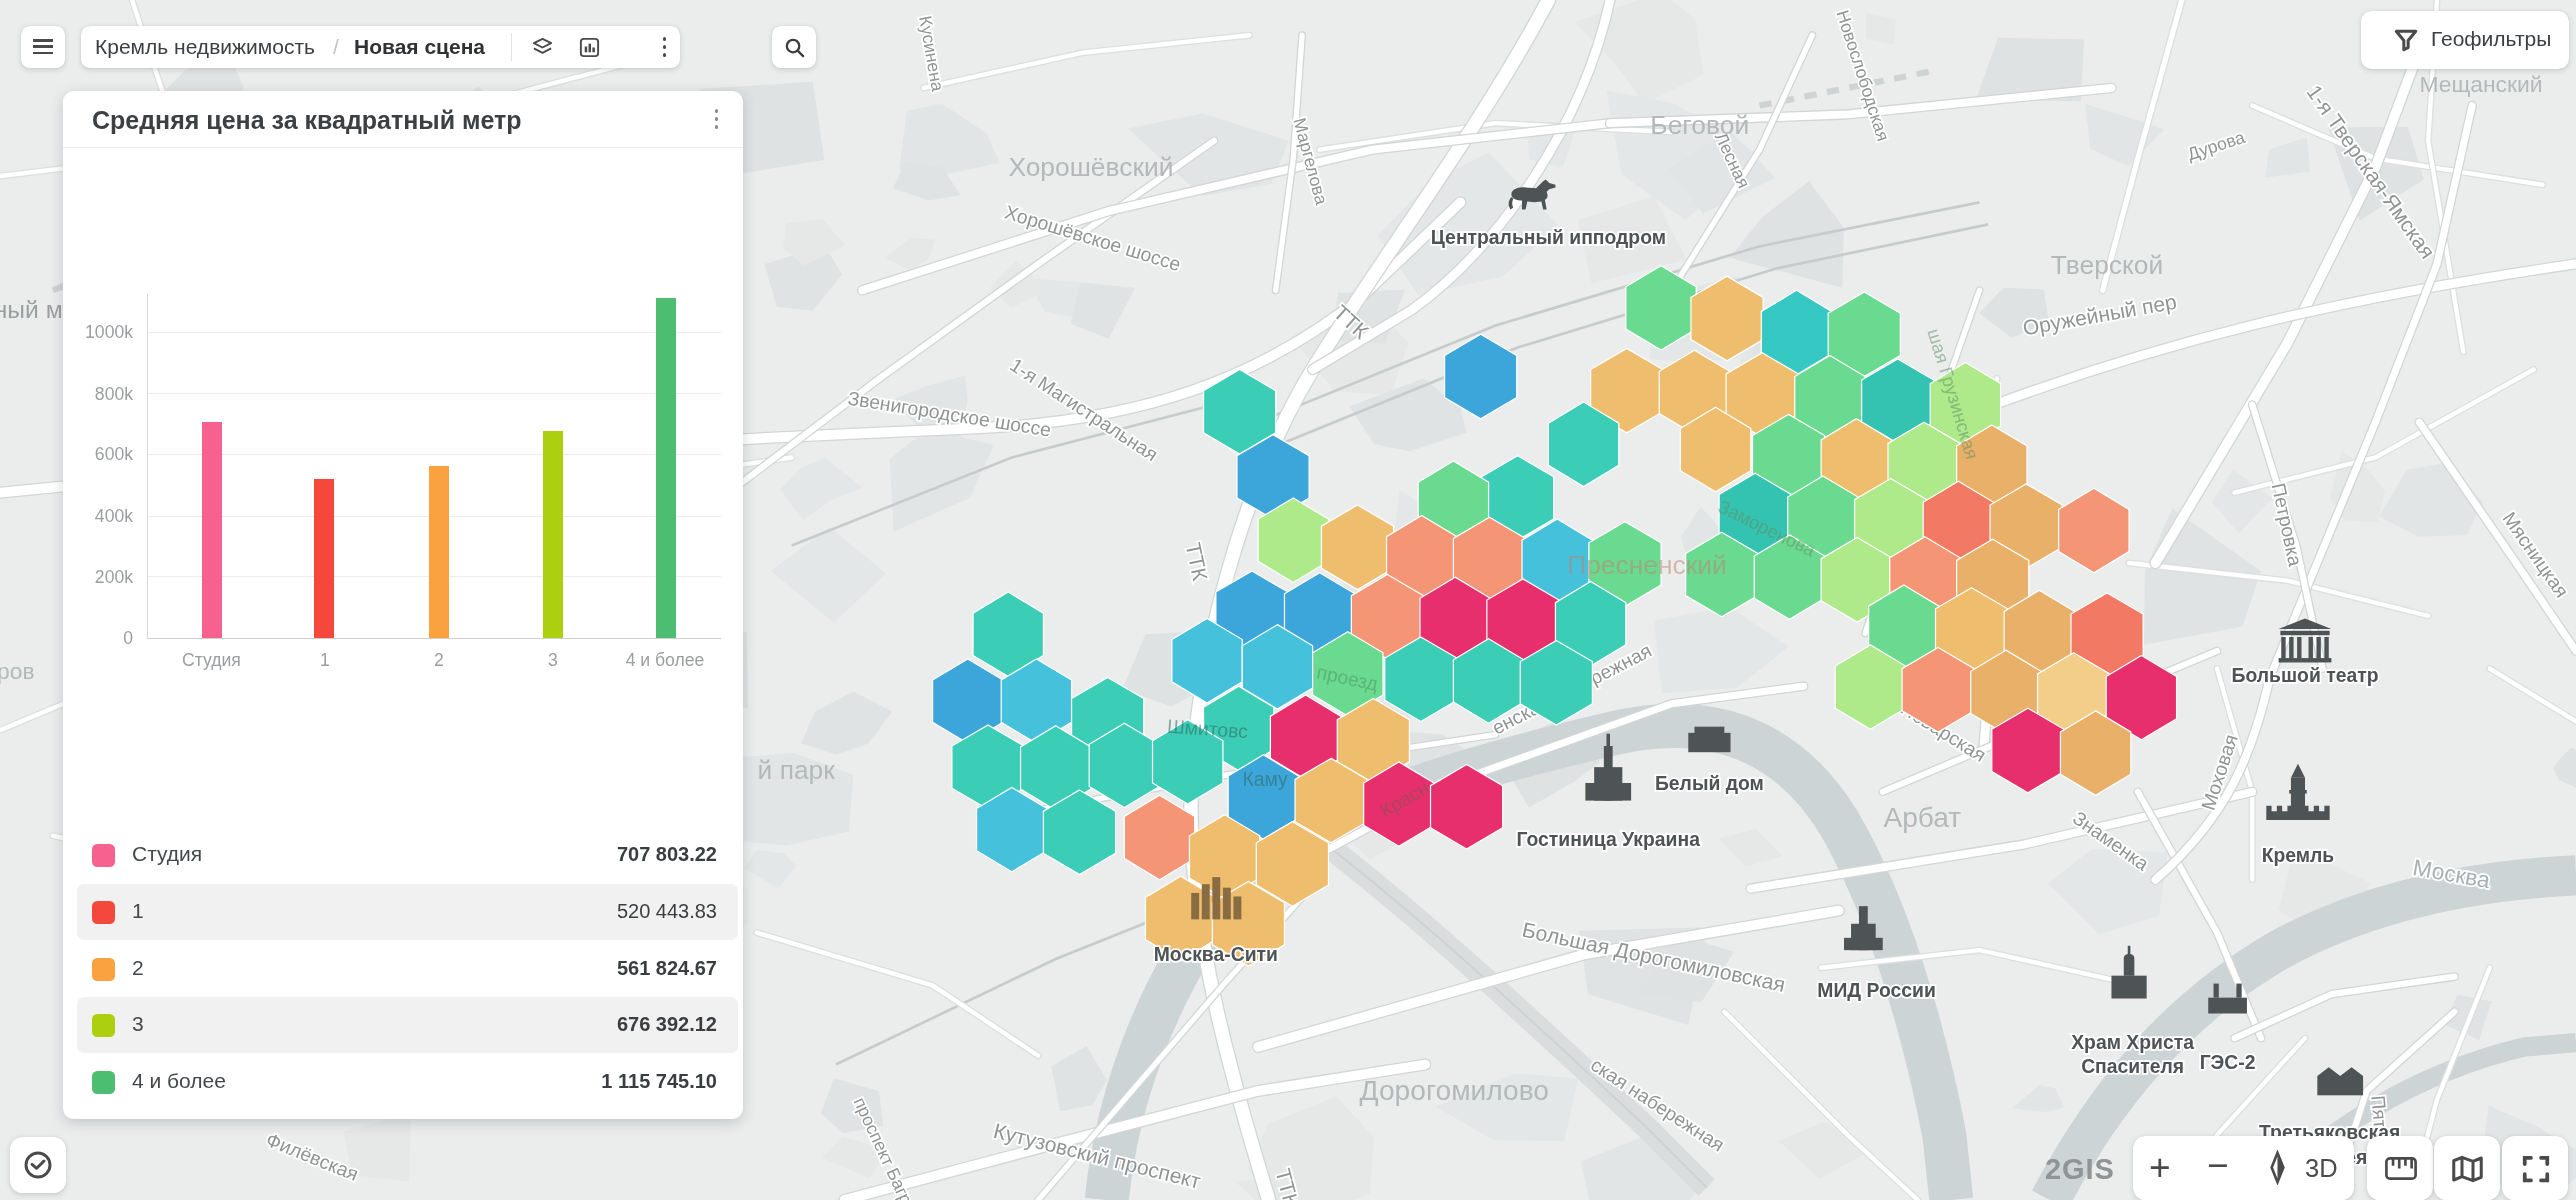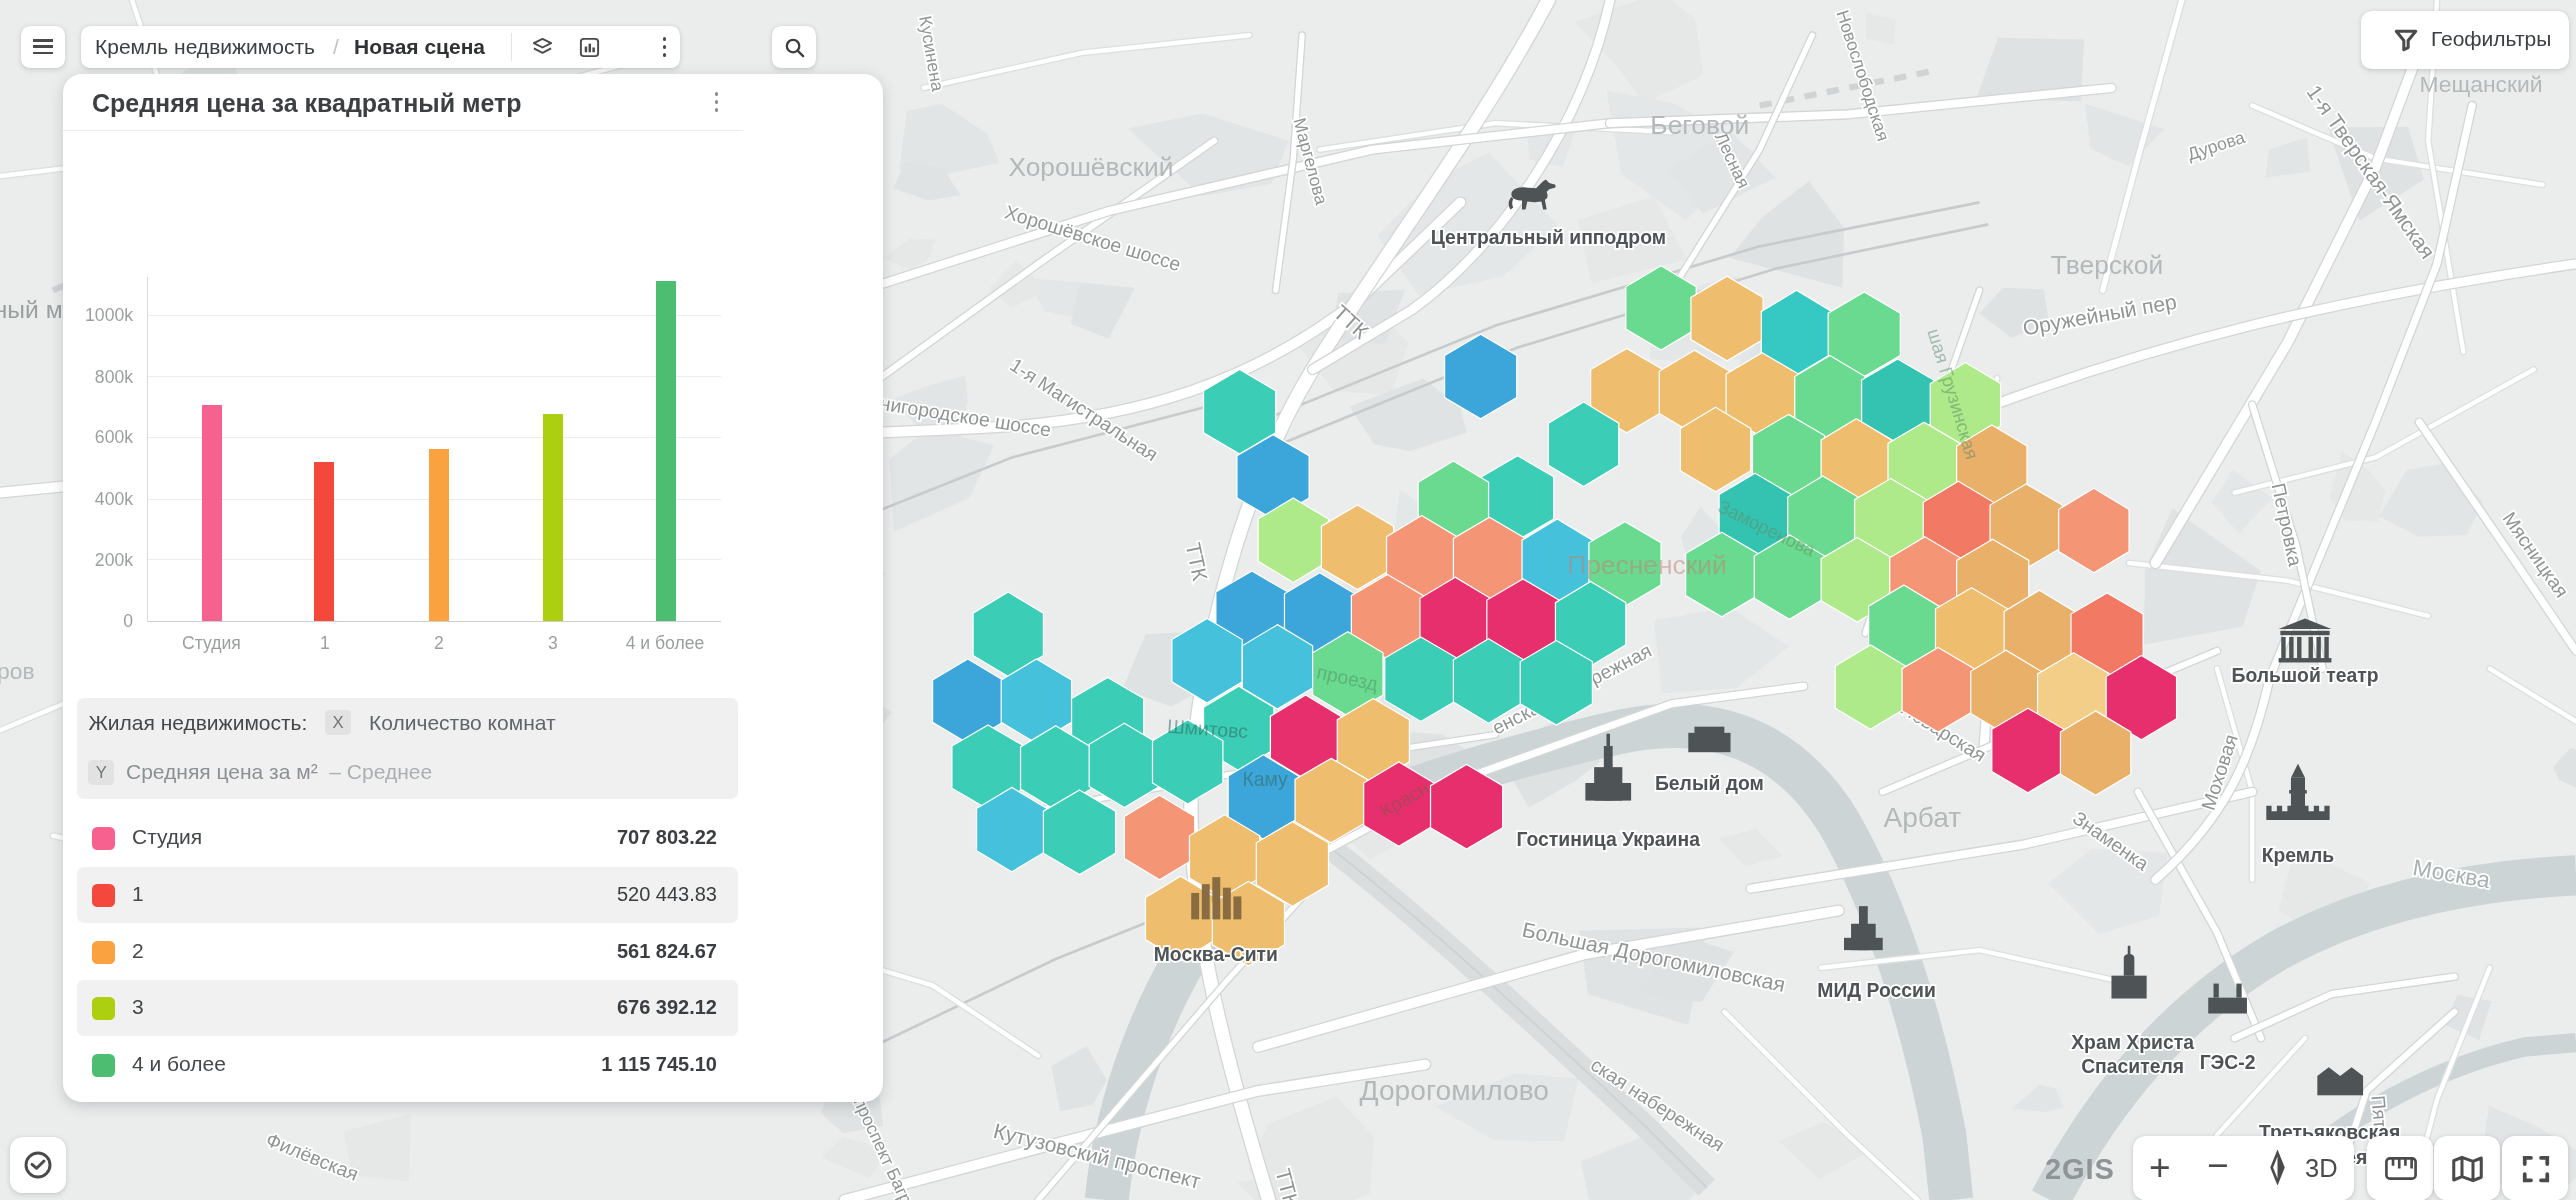--- a/index.html
+++ b/index.html
@@ -442,21 +442,21 @@
     </svg>
 </div>
 
 <div class="btn" style="left:2361px;top:10.6px;width:208px;height:58px;border-radius:10.6px">
 <svg style="position:absolute;left:32px;top:16px" width="26" height="26" viewBox="0 0 24 24" fill="none" stroke="#4a4a4a" stroke-width="2.8" stroke-linejoin="round">
       <path d="M3 4 L21 4 L14 12.5 L14 19 L10 21 L10 12.5 Z"></path>
     </svg>
 <div style="position:absolute;left:70px;top:16.7px;font-size:21px;color:#3c4043">Геофильтры</div>
 </div>
 
-<div style="position:absolute;left:63px;top:74px;width:820px;height:1028px;background:#fff;border-radius:19px;box-shadow:0 3.5px 12.3px rgba(60,64,67,.22)">
+<div style="position:absolute;left:63px;top:91px;width:680px;height:1028px;background:#fff;border-radius:11px;box-shadow:0 3.5px 12.3px rgba(60,64,67,.22)">
 <div style="position:absolute;left:29px;top:15px;font-size:25px;font-weight:bold;color:#3c4043">Средняя цена за квадратный метр</div>
 <div style="position:absolute;left:642px;top:17.6px;width:23px;height:23px">
 <div style="position:absolute;left:9.7px;top:0.9px;width:3.5px;height:3.5px;border-radius:50%;background:#8a8a8a"></div>
 <div style="position:absolute;left:9.7px;top:8.8px;width:3.5px;height:3.5px;border-radius:50%;background:#8a8a8a"></div>
 <div style="position:absolute;left:9.7px;top:16.7px;width:3.5px;height:3.5px;border-radius:50%;background:#8a8a8a"></div>
 </div>
 <div style="position:absolute;left:0;top:56px;width:680px;height:0.9px;background:#ececec"></div>
 
 <div style="position:absolute;left:84px;top:203px;width:574px;height:422px">
 <div style="position:absolute;left:0;right:0;top:344px;height:0.9px;background:#cfcfcf"></div>
@@ -484,27 +484,20 @@
 <div style="position:absolute;right:7px;top:334px;color:#9b9fa0;font-size:17.6px">0</div>
 <div style="position:absolute;right:7px;top:273px;color:#9b9fa0;font-size:17.6px">200k</div>
 <div style="position:absolute;right:7px;top:212px;color:#9b9fa0;font-size:17.6px">400k</div>
 <div style="position:absolute;right:7px;top:150px;color:#9b9fa0;font-size:17.6px">600k</div>
 <div style="position:absolute;right:7px;top:90px;color:#9b9fa0;font-size:17.6px">800k</div>
 <div style="position:absolute;right:7px;top:28px;color:#9b9fa0;font-size:17.6px">1000k</div>
 
 </div>
 <div style="position:absolute;left:84px;top:203px;width:0.9px;height:345px;background:#d9d9d9"></div>
 
-<div style="position:absolute;left:14px;top:624px;width:661px;height:101px;background:#f0f0f0;border-radius:7px">
-<div style="position:absolute;left:11.4px;top:13px;font-size:21px;color:#44484a">Жилая недвижимость:</div>
-<div style="position:absolute;left:248px;top:12.3px;width:26px;height:25px;background:#e2e2e2;border-radius:4.4px;text-align:center;font-size:16.7px;color:#707779;line-height:25px">X</div>
-<div style="position:absolute;left:292px;top:13px;font-size:21px;color:#5d666a">Количество комнат</div>
-<div style="position:absolute;left:11.4px;top:62px;width:26px;height:25px;background:#e2e2e2;border-radius:4.4px;text-align:center;font-size:16.7px;color:#707779;line-height:25px">Y</div>
-<div style="position:absolute;left:49px;top:62px;font-size:21px;color:#8a9194">Средняя цена за м²&nbsp;&nbsp;<span style="color:#aab0b2">– Среднее</span></div>
-</div>
 <div style="position:absolute;left:14px;width:661px;top:736px;height:56px;">
 <div style="position:absolute;left:15px;top:16.7px;width:23px;height:23px;border-radius:5.3px;background:#f7618f"></div>
 <div style="position:absolute;left:55px;top:15px;font-size:21px;color:#44484a">Студия</div>
 <div style="position:absolute;right:21px;top:16px;font-size:20px;color:#3b3e40;font-weight:bold">707 803.22</div>
 </div>
 <div style="position:absolute;left:14px;width:661px;top:793px;height:56px;background:#f1f1f1;border-radius:7px;">
 <div style="position:absolute;left:15px;top:16.7px;width:23px;height:23px;border-radius:5.3px;background:#f5483d"></div>
 <div style="position:absolute;left:55px;top:15px;font-size:21px;color:#44484a">1</div>
 <div style="position:absolute;right:21px;top:16px;font-size:20px;color:#3b3e40;font-weight:normal">520 443.83</div>
 </div>

